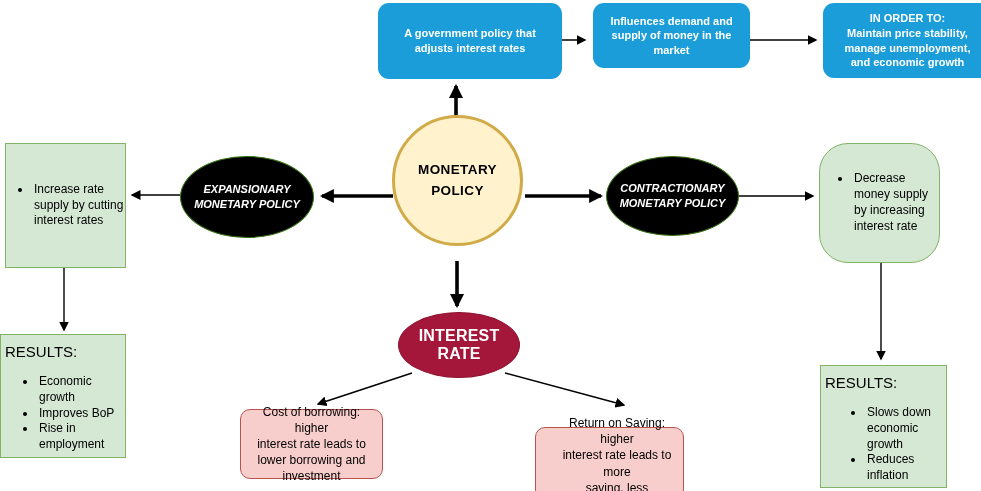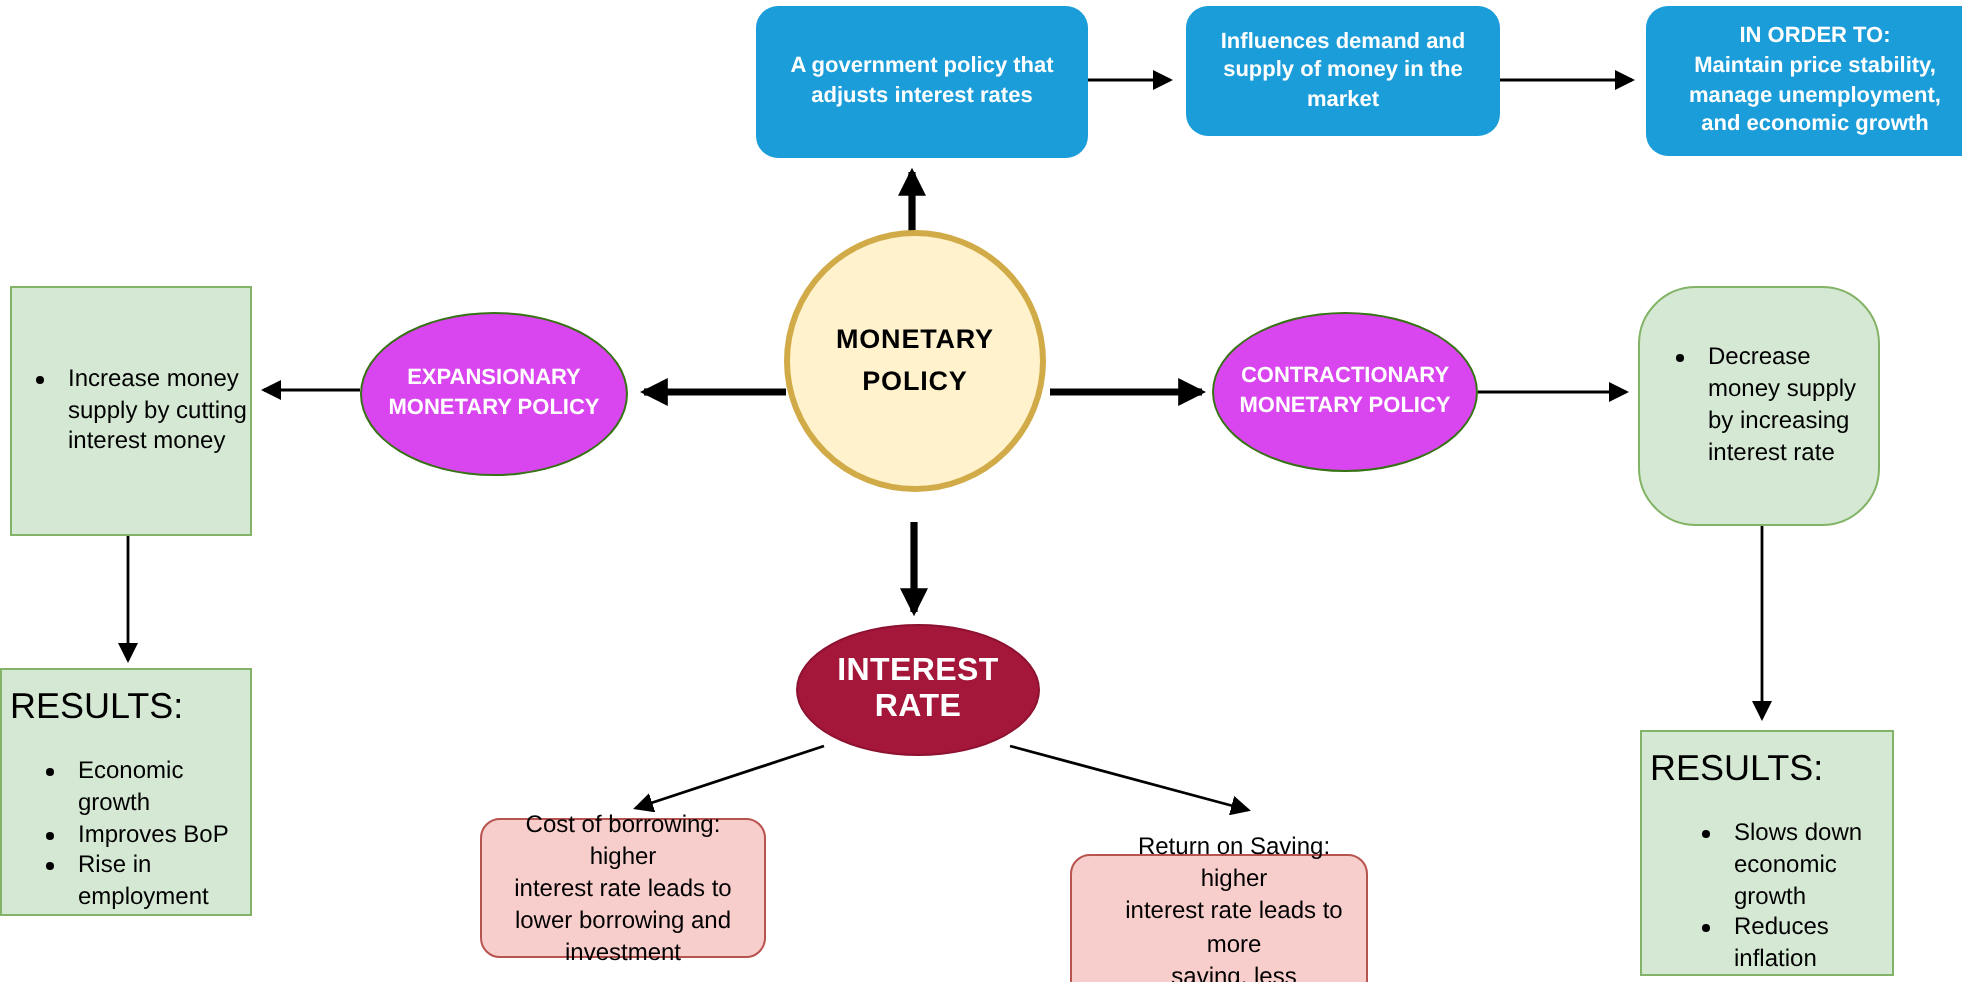--- a/index.html
+++ b/index.html
@@ -16,29 +16,29 @@
   .blue {
     background:#1b9dd9; color:#ffffff; font-weight:bold; font-size:11px;
     border-radius:11px; line-height:1.32; padding:4px 7px; white-space:pre-line;
   }
   .circle {
     background:#fff2cc; border:3px solid #d2ab49; border-radius:50%;
     color:#000000; font-weight:bold; font-size:13.5px; letter-spacing:0.4px;
     line-height:1.5; white-space:pre-line;
   }
   .ellipse { border-radius:50%; color:#ffffff; font-weight:bold; white-space:pre-line; }
-  .green-ell { background:#d946ef; border:1px solid #377314; font-size:11px; line-height:1.35; }
+  .green-ell { background:#000000; border:1px solid #377314; font-size:11px; line-height:1.35;font-style:italic; }
   .red-ell  { background:#a5173a; border:1px solid #8d1130; font-size:16px; letter-spacing:0.2px; }
   .lgreen {
     background:#d5e8d4; border:1px solid #82b366; color:#000000; font-size:12px;
   }
   .lgreen ul { margin:0; padding-left:26px; text-align:left; line-height:1.32; }
   .lgreen li { padding-left:2px; }
   .results { display:block; padding:8px 4px 4px 4px; text-align:left; }
-  .results .title { font-size:18px; color:#000; }
+  .results .title { font-size:15px; color:#000; }
   .results ul { margin:14px 0 0 0; }
   .results-left ul { padding-left:32px; }
   .results-right ul { padding-left:40px; }
   .pink {
     background:#f8cecc; border:1px solid #b85450; border-radius:10px;
     color:#000000; font-size:12px; line-height:1.35; white-space:pre-line; padding:4px;
   }
 </style>
 </head>
 <body>
@@ -63,41 +63,41 @@
     <line x1="537" y1="40" x2="585" y2="40" stroke="#000" stroke-width="1.4" marker-end="url(#arrowThin)"></line>
     <line x1="750" y1="40" x2="816" y2="40" stroke="#000" stroke-width="1.4" marker-end="url(#arrowThin)"></line>
     <line x1="180" y1="195" x2="132" y2="195" stroke="#000" stroke-width="1.4" marker-end="url(#arrowThin)"></line>
     <line x1="64" y1="268" x2="64" y2="330" stroke="#000" stroke-width="1.4" marker-end="url(#arrowThin)"></line>
     <line x1="739" y1="196" x2="813" y2="196" stroke="#000" stroke-width="1.4" marker-end="url(#arrowThin)"></line>
     <line x1="881" y1="263" x2="881" y2="359" stroke="#000" stroke-width="1.4" marker-end="url(#arrowThin)"></line>
     <line x1="412" y1="373" x2="318" y2="404" stroke="#000" stroke-width="1.4" marker-end="url(#arrowThin)"></line>
     <line x1="505" y1="373" x2="624" y2="405" stroke="#000" stroke-width="1.4" marker-end="url(#arrowThin)"></line>
   </svg>
 
-  <div class="node blue" style="left:378px; top:3px; width:166px; height:76px;">A government policy that
+  <div class="node blue" style="left:378px; top:3px; width:184px; height:76px;">A government policy that
 adjusts interest rates</div>
 
   <div class="node blue" style="left:593px; top:3px; width:157px; height:65px;">Influences demand and
 supply of money in the
 market</div>
 
   <div class="node blue" style="left:823px; top:3px; width:169px; height:75px;">IN ORDER TO:
 Maintain price stability,
 manage unemployment,
 and economic growth</div>
 
   <div class="node circle" style="left:392px; top:115px; width:131px; height:131px;">MONETARY
 POLICY</div>
 
   <div class="node ellipse green-ell" style="left:180px; top:156px; width:134px; height:82px;">EXPANSIONARY
 MONETARY POLICY</div>
 
   <div class="node lgreen" style="left:5px; top:143px; width:121px; height:125px;">
     <ul>
-      <li>Increase money supply by cutting interest money</li>
+      <li>Increase rate supply by cutting interest rates</li>
     </ul>
   </div>
 
   <div class="node lgreen results results-left" style="left:0px; top:334px; width:126px; height:124px;">
     <span class="title">RESULTS:</span>
     <ul>
       <li>Economic growth</li>
       <li>Improves BoP</li>
       <li>Rise in employment</li>
     </ul>

